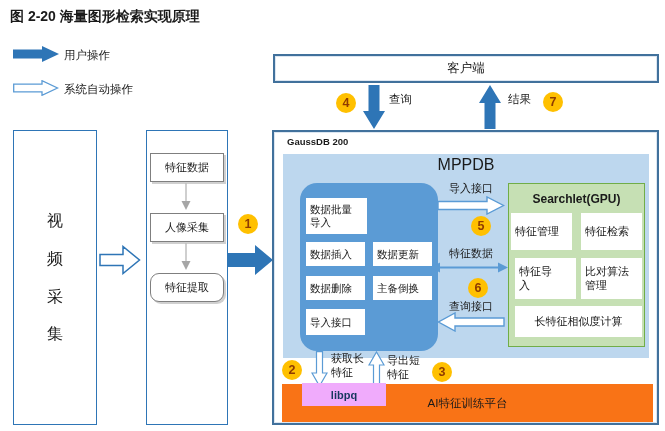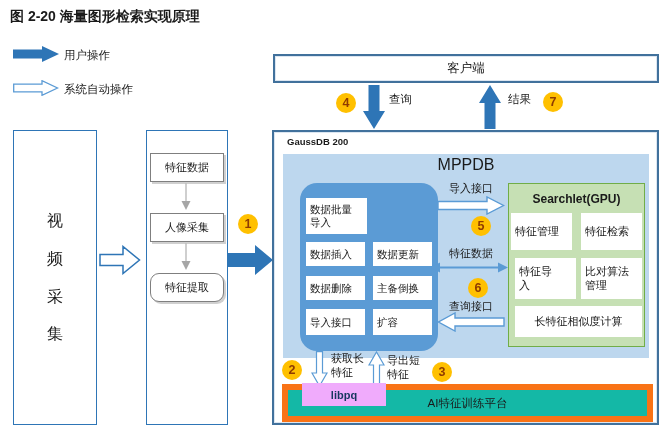--- a/index.html
+++ b/index.html
@@ -87,21 +87,20 @@
   <div class="abs" style="left:283px;top:156px;width:366px;text-align:center;font-size:16px;">MPPDB</div>
 
   <div class="abs ops-box" style="left:300px;top:183px;width:138px;height:168px;border-radius:17px;">
     <div class="cellw" style="left:6px;top:15px;width:61px;height:36px;">数据批量
 导入</div>
     <div class="cellw" style="left:6px;top:59px;width:59px;height:24px;">数据插入</div>
     <div class="cellw" style="left:73px;top:59px;width:59px;height:24px;">数据更新</div>
     <div class="cellw" style="left:6px;top:93px;width:59px;height:24px;">数据删除</div>
     <div class="cellw" style="left:73px;top:93px;width:59px;height:24px;">主备倒换</div>
     <div class="cellw" style="left:6px;top:126px;width:59px;height:26px;">导入接口</div>
-    <div class="cellw" style="left:73px;top:126px;width:59px;height:26px;">扩容</div>
   </div>
 
   <div class="abs green-box" style="left:508px;top:183px;width:137px;height:164px;box-sizing:border-box;">
     <div style="position:absolute;left:0;top:8px;width:100%;text-align:center;font-size:12px;font-weight:600;">Searchlet(GPU)</div>
     <div class="cellw" style="left:2px;top:29px;width:61px;height:37px;font-size:11px;">特征管理</div>
     <div class="cellw" style="left:72px;top:29px;width:61px;height:37px;font-size:11px;">特征检索</div>
     <div class="cellw" style="left:6px;top:74px;width:61px;height:41px;font-size:11px;">特征导
 入</div>
     <div class="cellw" style="left:72px;top:74px;width:61px;height:41px;font-size:11px;">比对算法
 管理</div>
@@ -134,20 +133,20 @@
   <div class="abs lbl" style="left:331px;top:352px;">获取长
 特征</div>
 
   <svg class="abs" style="left:368px;top:351px;" width="17" height="36" viewBox="0 0 17 36">
     <polygon points="5.5,35.3 11.5,35.3 11.5,14 16,14 8.5,1 1,14 5.5,14" fill="#fff" stroke="#5B9BD5" stroke-width="1.2"></polygon>
   </svg>
   <div class="abs lbl" style="left:387px;top:354px;">导出短
 特征</div>
   <div class="abs badge" style="left:432px;top:362px;">3</div>
 
-  <div class="abs center" style="left:282px;top:384px;width:371px;height:38px;background:#14b8a6;border:6px solid #f97316;box-sizing:border-box;font-size:11.5px;">
+  <div class="abs center" style="left:282px;top:384px;width:371px;height:38px;background:#f97316;border:1px solid #f97316;box-sizing:border-box;font-size:11.5px;">
     <span>AI特征训练平台</span>
   </div>
   <div class="abs center" style="left:302px;top:383px;width:84px;height:23px;background:#f0abfc;font-size:11px;font-weight:bold;color:#17375E;">
     <span>libpq</span>
   </div>
 
 </div>
 
 </body></html>

